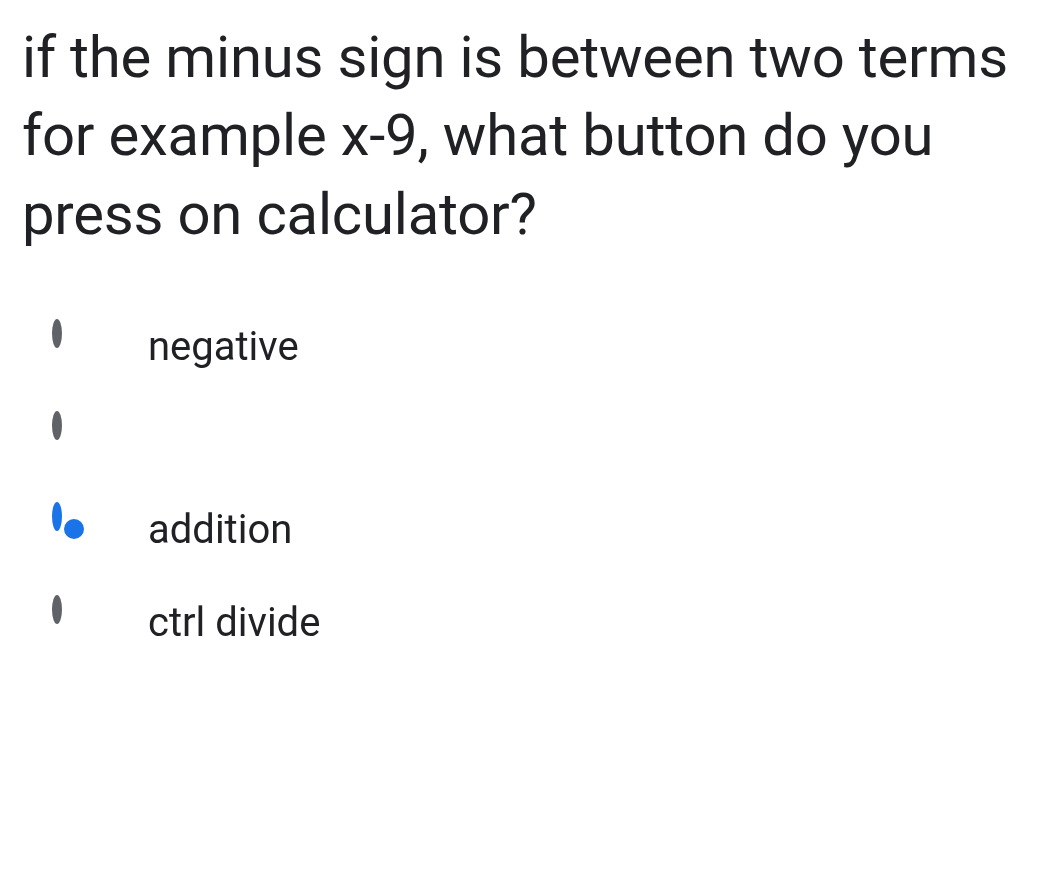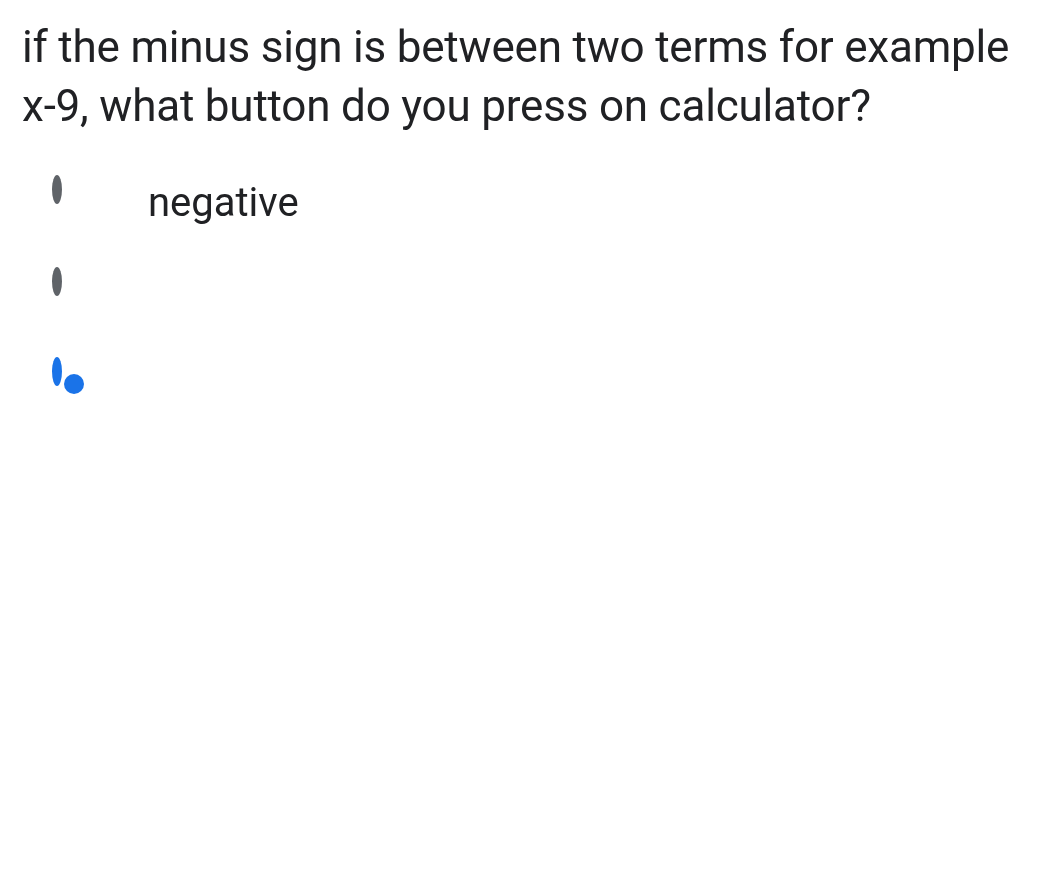--- a/index.html
+++ b/index.html
@@ -8,25 +8,25 @@
       box-sizing: border-box;
     }
     body {
       font-family: 'Roboto', 'Google Sans', -apple-system, BlinkMacSystemFont, 'Segoe UI', Arial, sans-serif;
       background: #ffffff;
       width: 1048px;
       padding: 18px 22px;
       color: #202124;
     }
     .question-text {
-      font-size: 44px;
+      font-size: 58px;
       line-height: 1.35;
       color: #202124;
       letter-spacing: -0.2px;
-      margin-bottom: 42px;
+      margin-bottom: 70px;
       font-weight: 400;
     }
     .options-container {
       display: flex;
       flex-direction: column;
       gap: 46px;
       padding-left: 30px;
     }
     .radio-option {
       display: flex;
@@ -91,16 +91,24 @@
       <span class="radio-outer"></span>
       
     </span>
   </label>
 
   <label class="radio-option">
     <span class="radio-button">
       <span class="radio-outer selected"></span>
       <span class="radio-inner selected"></span>
     </span>
+    <span class="option-label">addition</span>
   </label>
 
+  <label class="radio-option">
+    <span class="radio-button">
+      <span class="radio-outer"></span>
+      
+    </span>
+    <span class="option-label">ctrl divide</span>
+  </label>
 
 </div>
 
 </body></html>

